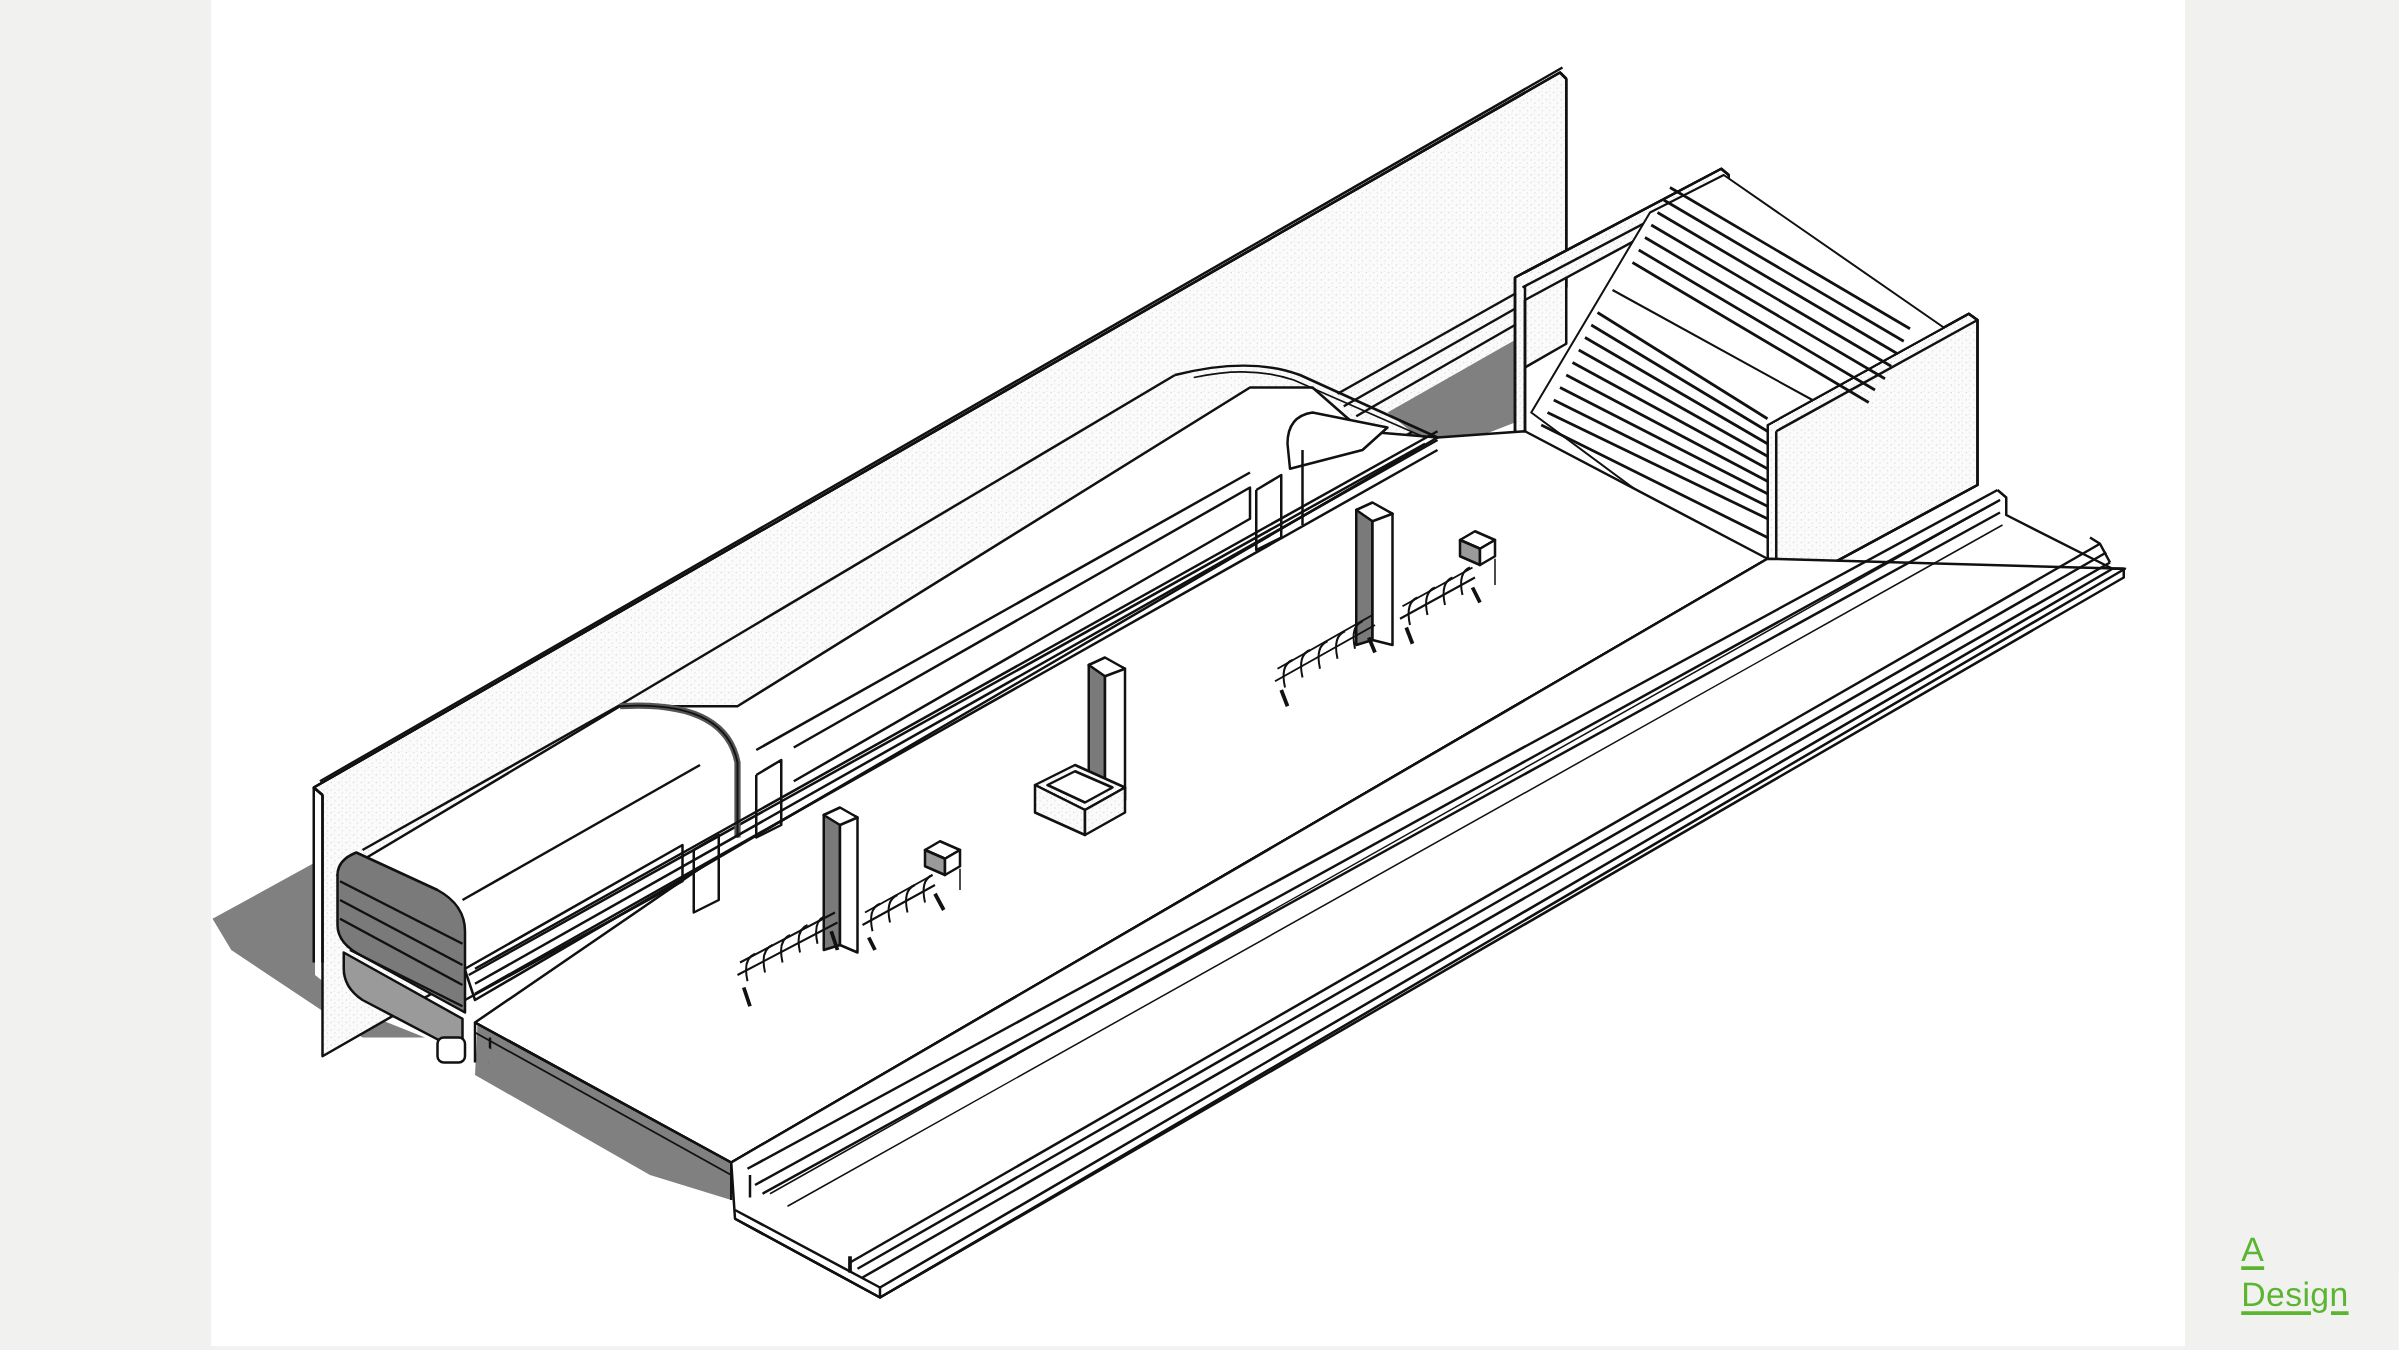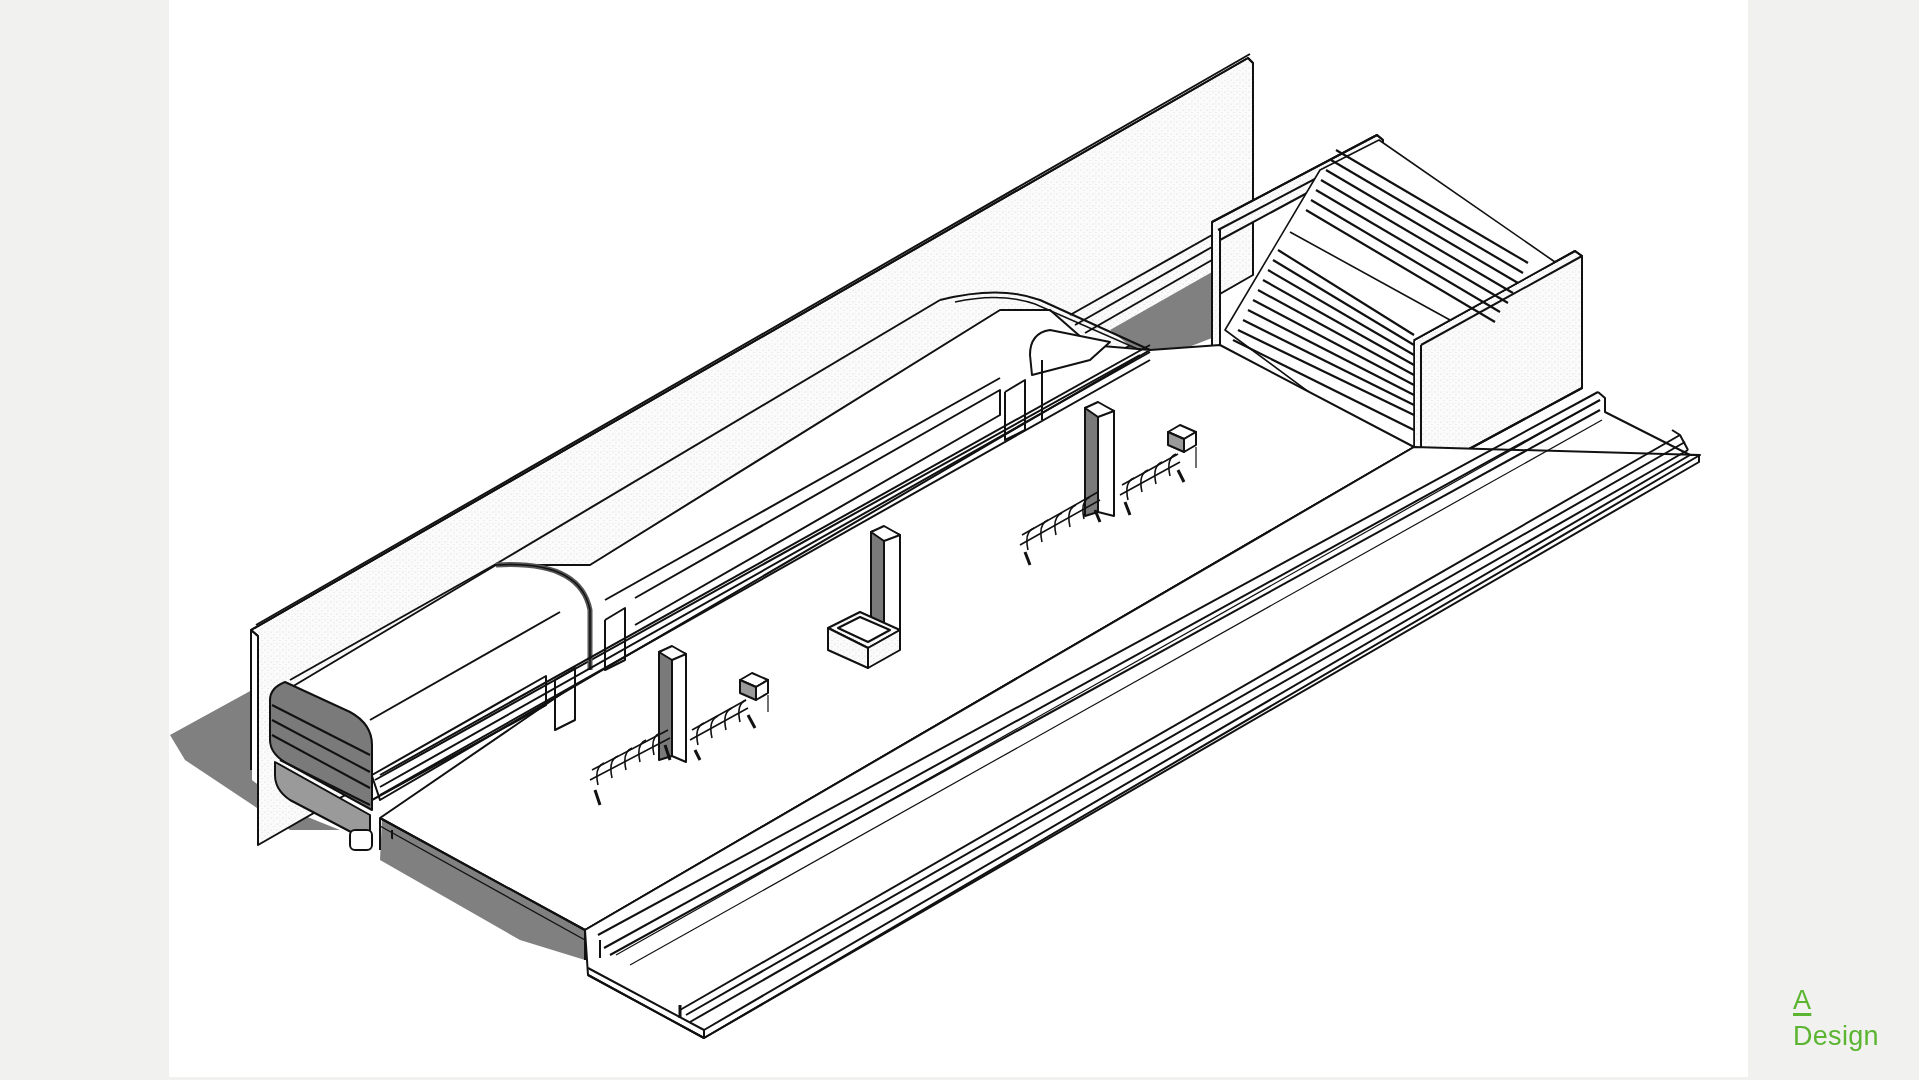--- a/index.html
+++ b/index.html
@@ -18,21 +18,21 @@
     .artboard svg { position: absolute; left: 0; top: 0; }
     .logo {
       position: absolute; left: 1793px; top: 982px;
       color: #5cb531;
       font-family: "Liberation Sans", sans-serif;
       font-size: 27px; line-height: 36px;
       letter-spacing: 0.3px;
     }
     .logo span { display: block; }
     .logo .line1 { text-decoration: underline; text-underline-offset: 4px; text-decoration-thickness: 3px; }
-    .logo .line2 { text-underline-offset: 4px; text-decoration-thickness: 3px; }
+    .logo .line2 { text-decoration: underline; text-underline-offset: 4px; text-decoration-thickness: 3px; }
   </style>
 </head>
 <body>
 
 <div class="artboard">
   <svg width="1579" height="1077" viewBox="169 0 1579 1077" xmlns="http://www.w3.org/2000/svg">
     <defs>
       <pattern id="speckle" width="6" height="6" patternUnits="userSpaceOnUse">
         <rect width="6" height="6" fill="#fbfbfb"></rect>
         <circle cx="1" cy="2" r="0.5" fill="#c8c8c8"></circle>

